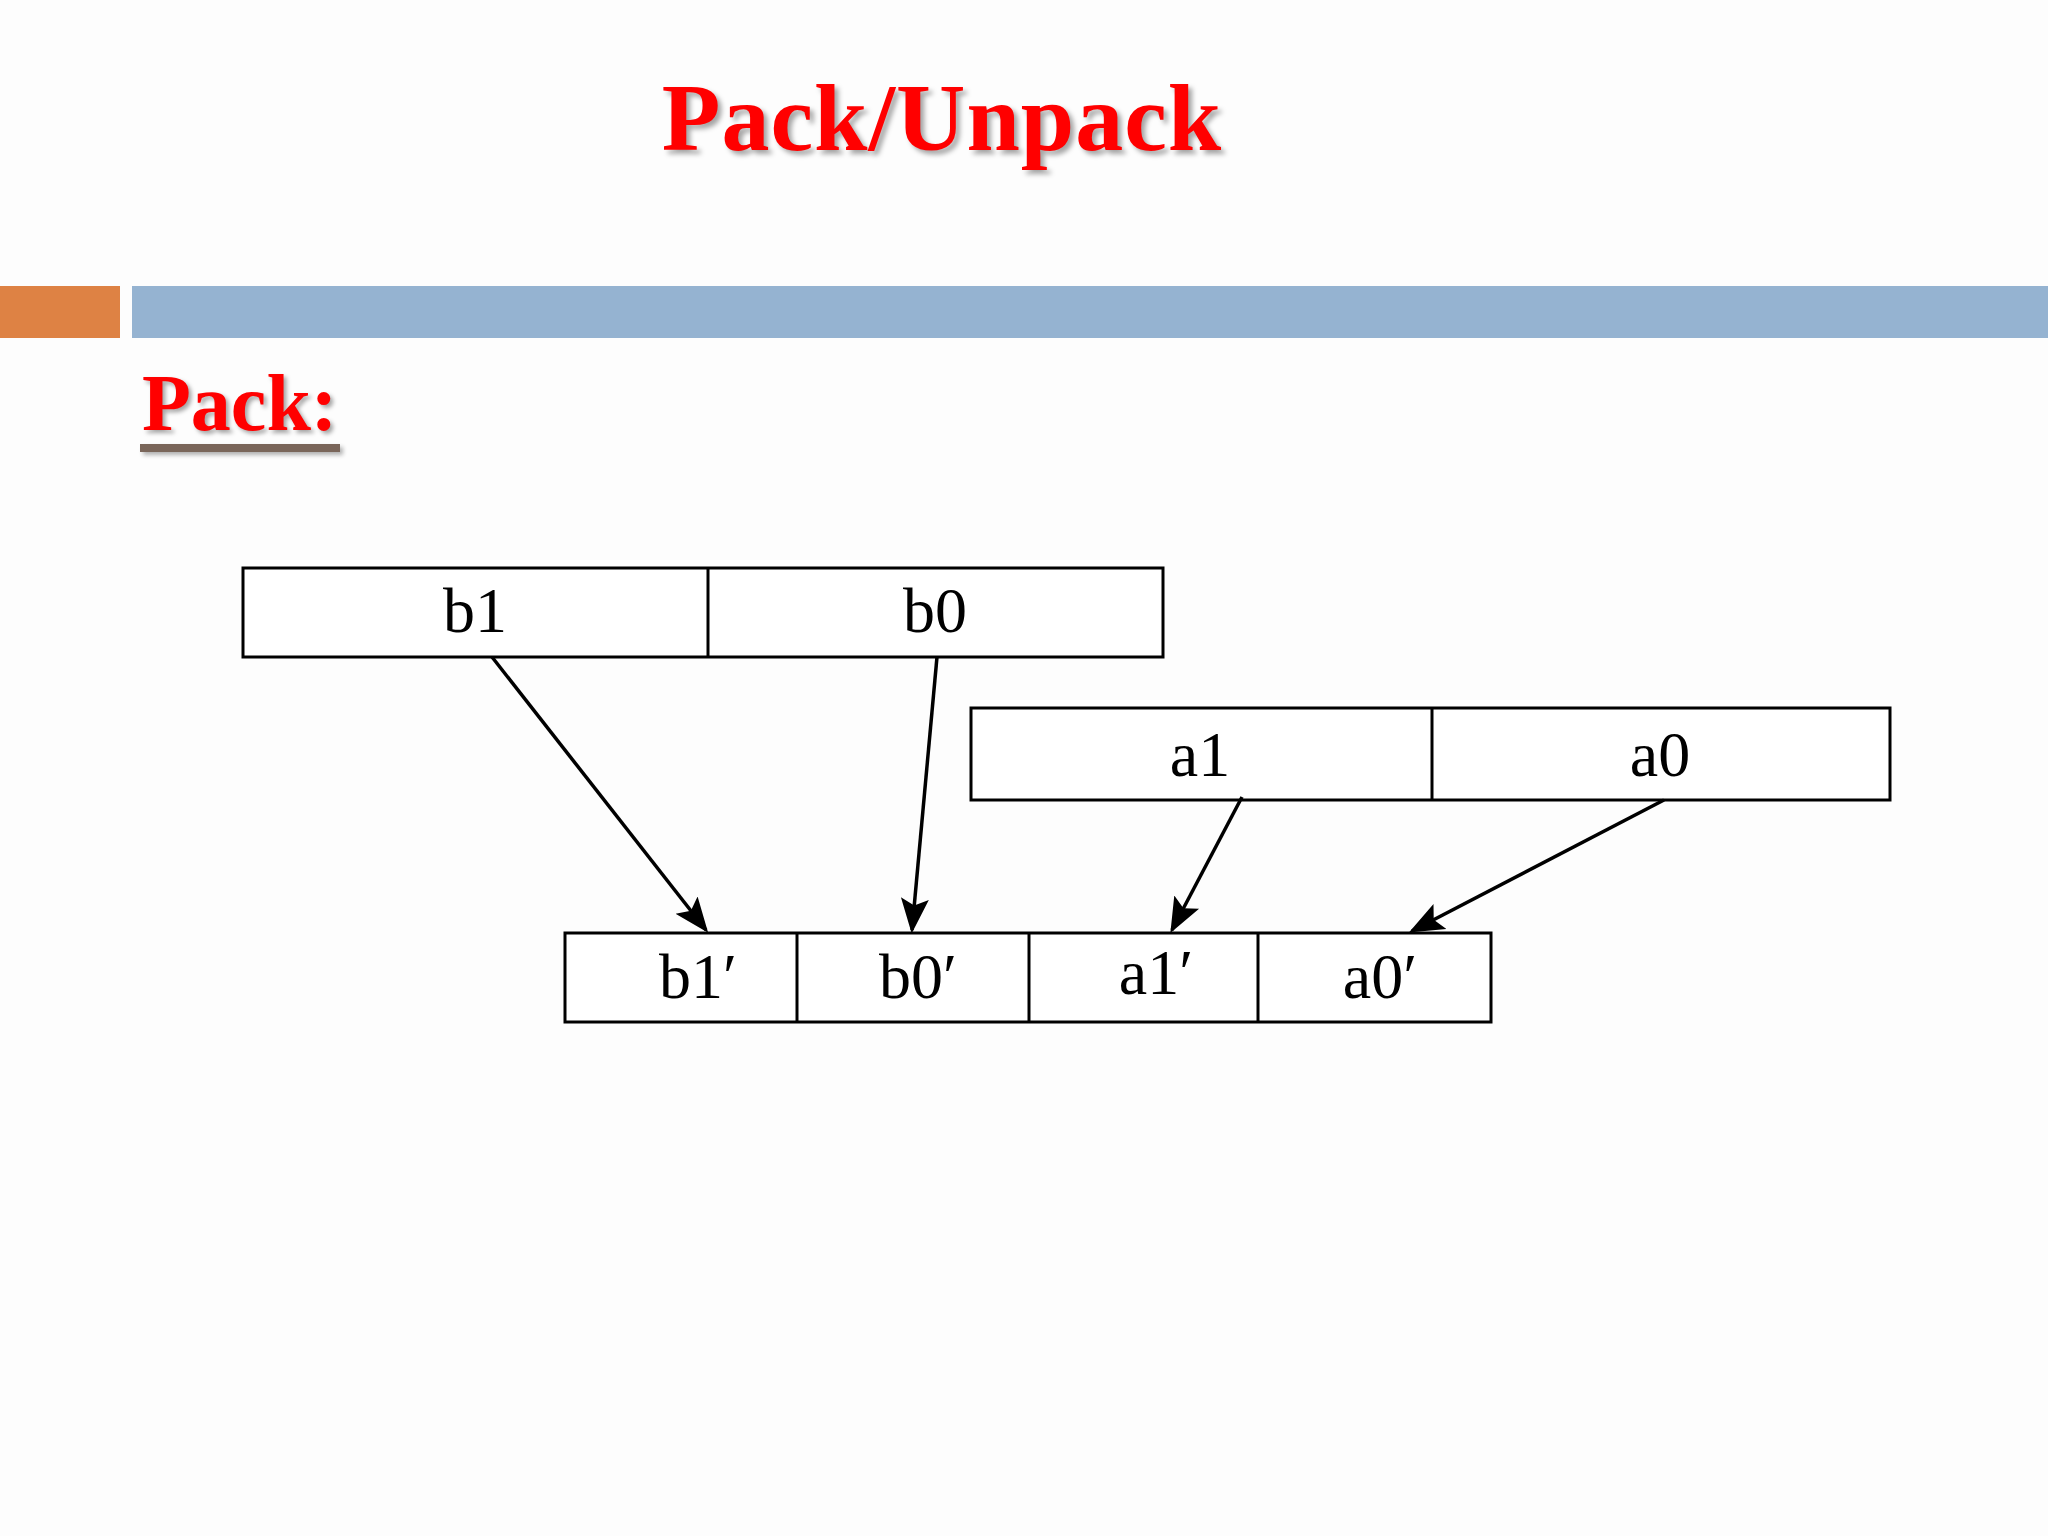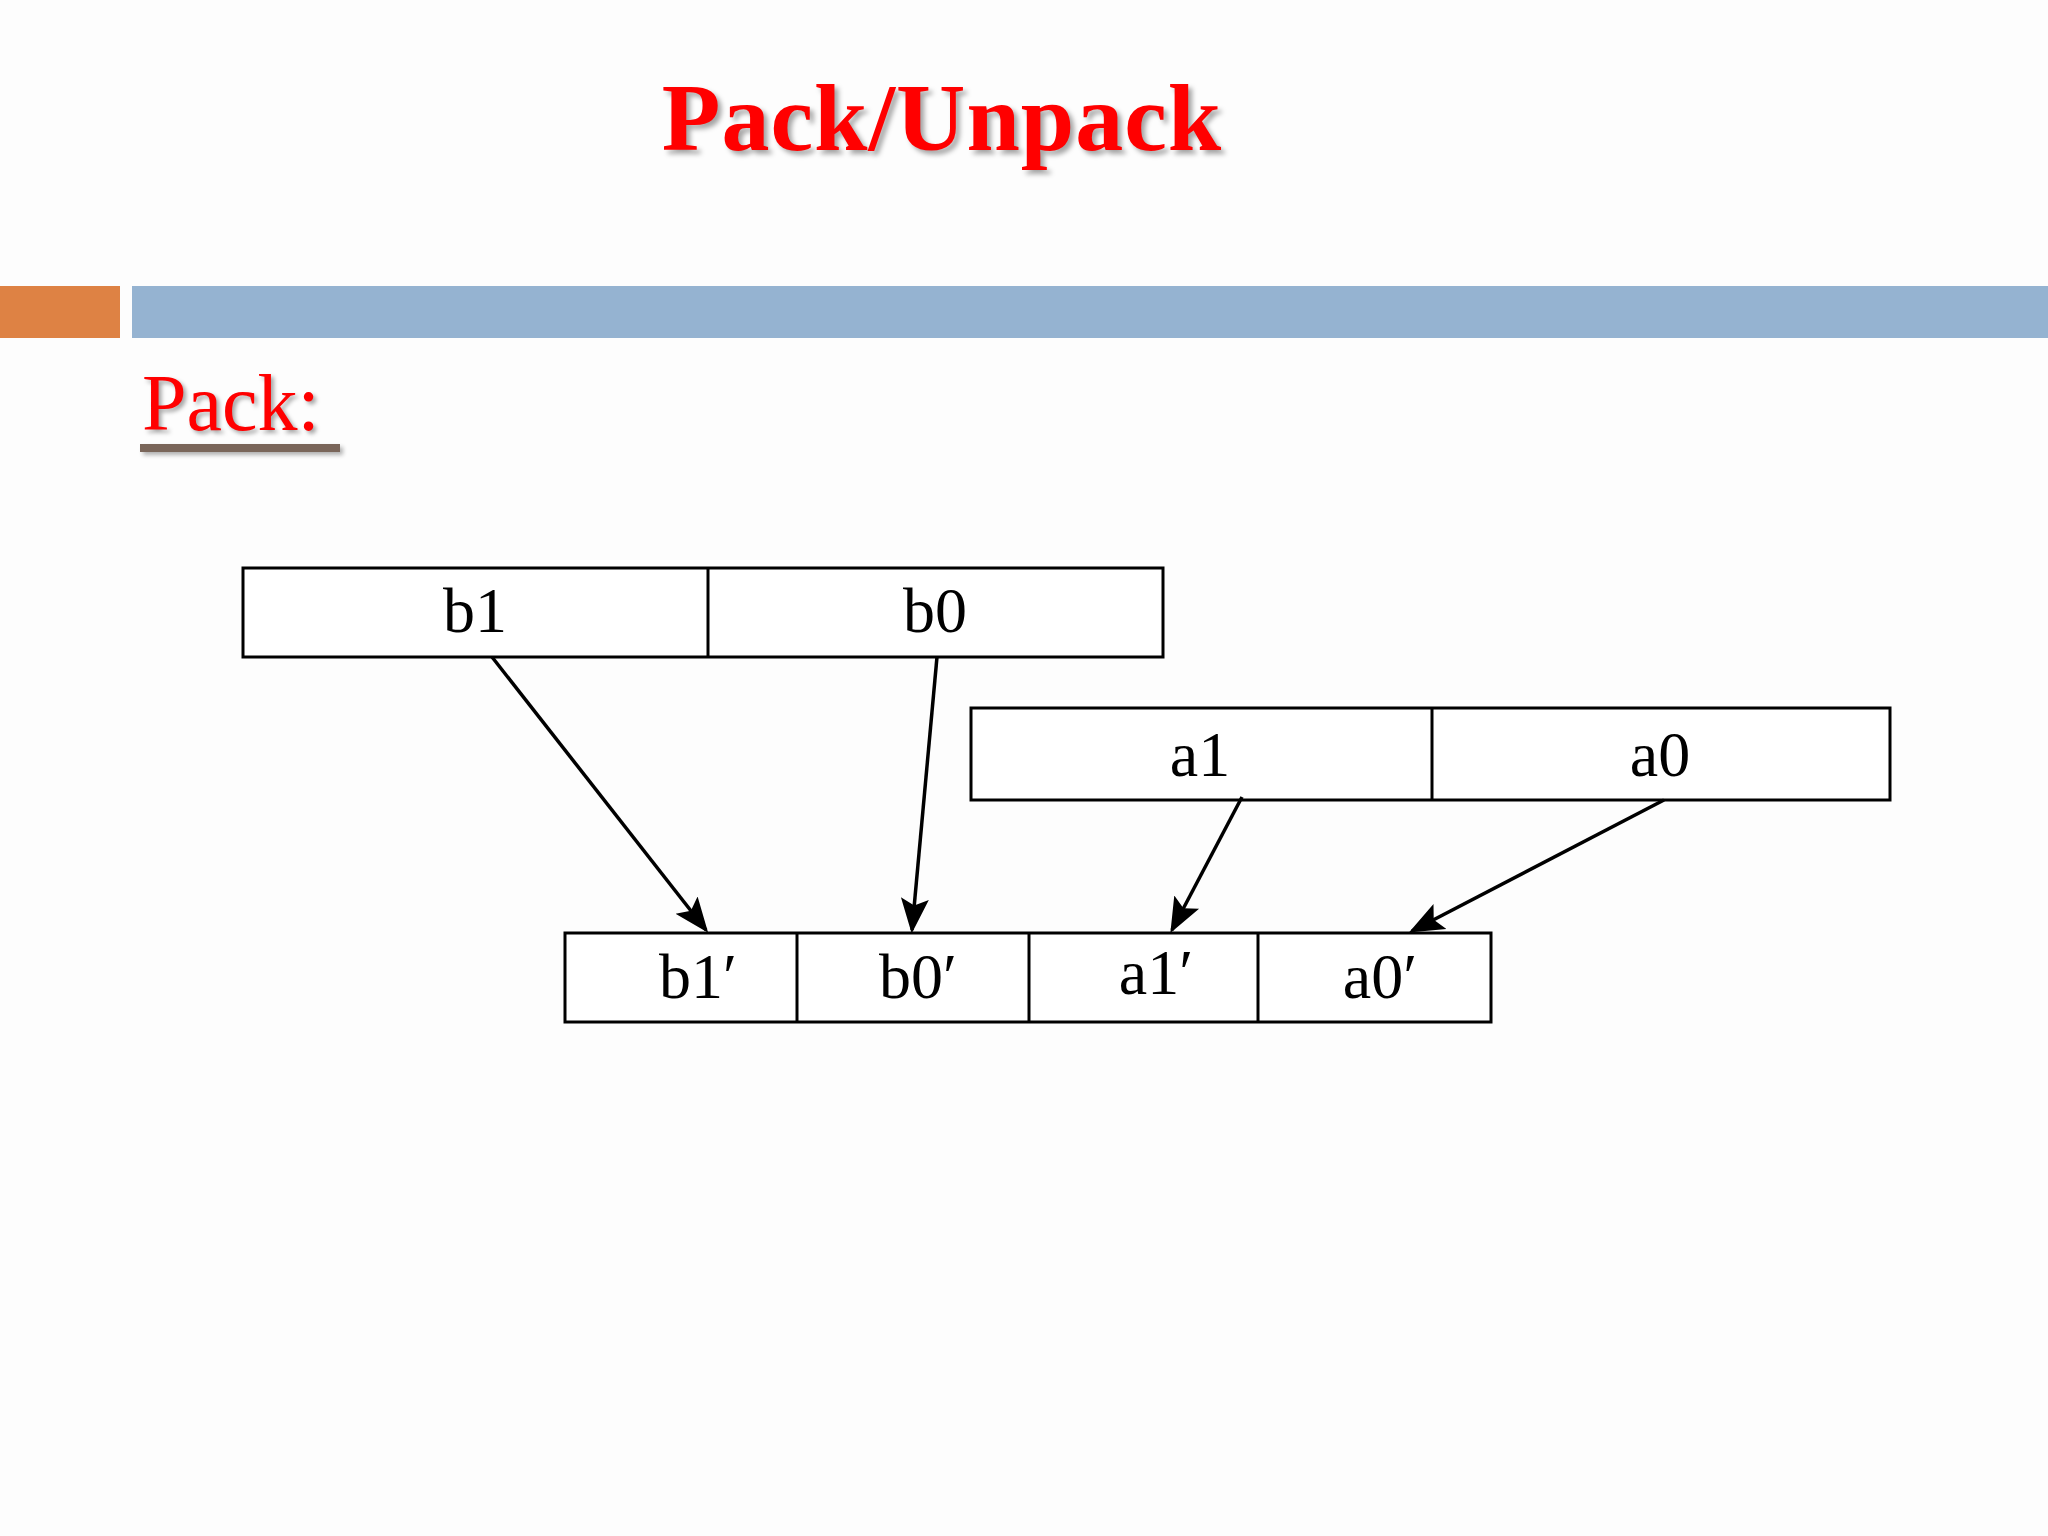--- a/index.html
+++ b/index.html
@@ -1,20 +1,20 @@
 <!DOCTYPE html>
 <html><head>
 <meta charset="utf-8">
 <style>
   html, body { margin: 0; padding: 0; }
   body { width: 2048px; height: 1536px; background: #fdfdfd; position: relative; overflow: hidden; font-family: "Liberation Sans", sans-serif; }
   .title { position: absolute; left: 0; width: 1826px; top: 62px; text-align: center; font-family: "Liberation Serif", serif; font-weight: bold; font-size: 96px; color: #ff0000; text-shadow: 4px 4px 5px rgba(0,0,0,0.35); letter-spacing: 1px; margin-left: 29px; }
   .bar-orange { position: absolute; left: 0; top: 286px; width: 120px; height: 52px; background: #de8244; }
   .bar-blue { position: absolute; left: 132px; top: 286px; width: 1916px; height: 52px; background: #95b3d1; }
-  .subtitle { position: absolute; left: 142px; top: 358px; font-family: "Liberation Serif", serif; font-weight: normal; font-size: 80px; color: #ff0000; text-shadow: 3px 3px 4px rgba(0,0,0,0.35); }
+  .subtitle { position: absolute; left: 142px; top: 358px; font-family: "Liberation Serif", serif; font-weight: bold; font-size: 80px; color: #ff0000; text-shadow: 3px 3px 4px rgba(0,0,0,0.35); }
   .subtitle-underline { position: absolute; left: 140px; top: 444px; width: 200px; height: 8px; background: #7a665a; box-shadow: 3px 3px 4px rgba(0,0,0,0.3); }
   svg.diagram { position: absolute; left: 0; top: 0; }
   .cell-text { font-family: "Liberation Serif", serif; font-size: 64px; fill: #000; }
 </style>
 </head>
 <body>
 
 <div class="title">Pack/Unpack</div>
 <div class="bar-orange"></div>
 <div class="bar-blue"></div>

